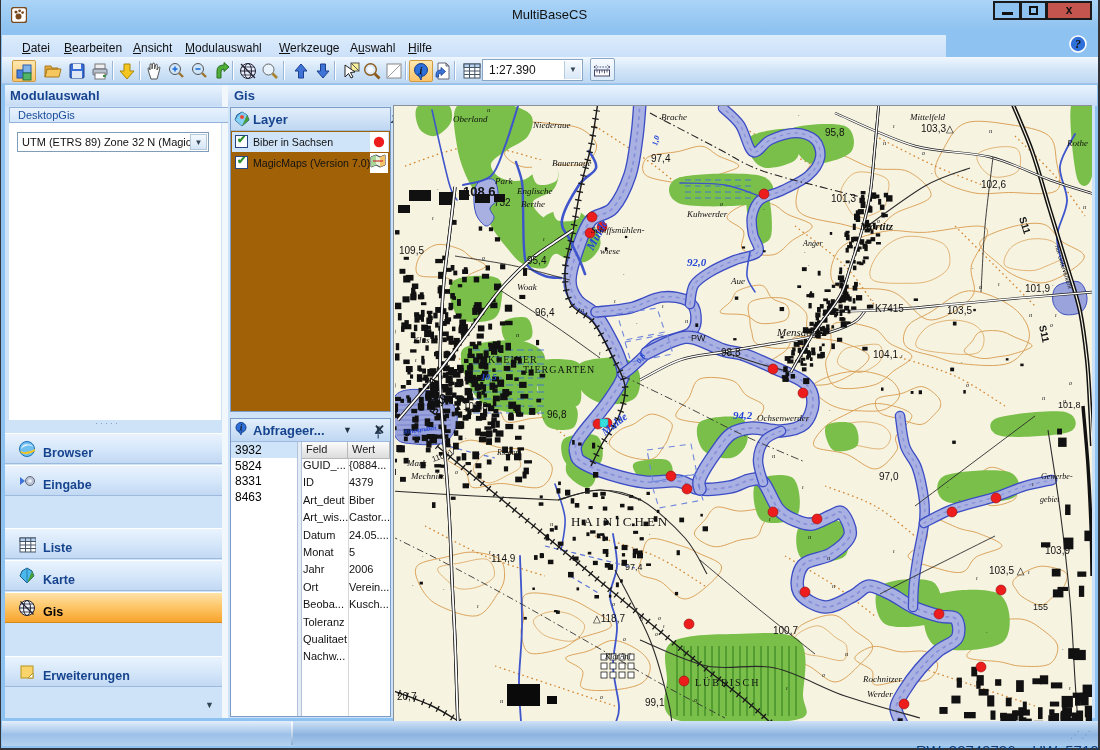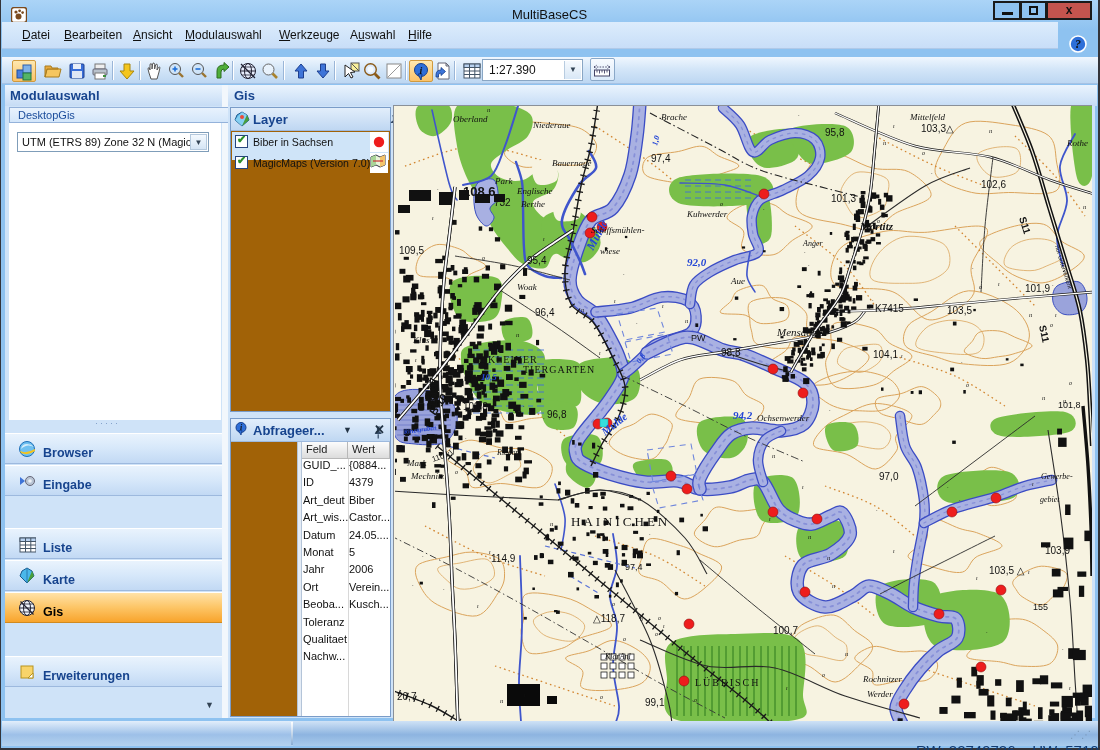--- a/index.html
+++ b/index.html
@@ -3,21 +3,21 @@
 *{margin:0;padding:0;box-sizing:border-box}
 html,body{width:1100px;height:750px;overflow:hidden;font-family:"Liberation Sans",sans-serif}
 #win{position:absolute;inset:0;background:#33343a}
 #frame{position:absolute;left:1px;top:0;right:2px;bottom:2px;background:#8ec2f0}
 #title{position:absolute;left:1px;top:0;right:2px;height:30px;background:linear-gradient(#abd4f7,#8ec2f0);}
 #title .txt{position:absolute;left:0;right:0;top:7px;text-align:center;font-size:13px;color:#111}
 #applogo{position:absolute;left:11px;top:7px}
 .wbtn{position:absolute;top:1px;height:19px;border:2px solid #1a1a1a;background:#8ec2f0;color:#111;text-align:center;font-weight:bold;font-size:12px;line-height:14px}
 #bmin{left:993px;width:28px}#bmax{left:1020px;width:27px}
 #bclose{left:1046px;width:46px;background:#c4544e;border-color:#1a1a1a}
-#menubar{position:absolute;left:2px;top:22px;width:1056px;height:27px;background:linear-gradient(#dcecfc,#c8def8);border-bottom:1px solid #b0c9e8}
+#menubar{position:absolute;left:2px;top:35px;width:944px;height:27px;background:linear-gradient(#dcecfc,#c8def8);border-bottom:1px solid #b0c9e8}
 .mi{position:absolute;top:6px;font-size:12px;color:#111}
 .mi u{text-decoration:underline}
 #toolbar{position:absolute;left:2px;top:57px;width:1096px;height:27px;background:linear-gradient(#f0f7fe,#d4e6f8 45%,#bdd7f2);border-bottom:1px solid #a6c2e4}
 .tbtn{position:absolute;top:3px;height:22px;padding:1px 1px;text-align:center}
 .tbtn.hl{background:linear-gradient(#fee8b0,#fbc36a);border:1px solid #d09a3e;border-radius:2px}
 .tsep{position:absolute;top:4px;width:1px;height:19px;background:#9ab6d8;box-shadow:1px 0 0 #fff}
 #scalebox{position:absolute;left:482px;top:59px;width:101px;height:22px;background:#fff;border:1px solid #89a6c4;font-size:12px;color:#111;line-height:20px;padding-left:6px}
 #scalebox .da{position:absolute;right:1px;top:1px;bottom:1px;width:17px;background:linear-gradient(#f6fafe,#d8e7f6);border-left:1px solid #b8cce0;color:#345;font-size:8px;text-align:center;line-height:18px}
 #rulerbtn{position:absolute;left:590px;top:58px;width:25px;height:23px;background:linear-gradient(#f8fbff,#dcebfa);border:1px solid #8aa8c8;border-radius:2px;padding:1px}
 #helpbtn{position:absolute;left:1069px;top:35px}
@@ -36,21 +36,21 @@
 .navb.hl{background:linear-gradient(#ffe2a8,#fdc668 48%,#f8a42c);color:#000;border-bottom:1px solid #d08a20}
 #navchev{position:absolute;left:200px;top:594px;color:#345;font-size:9px}
 #gispanel{position:absolute;left:228px;top:106px;width:867px;height:612px;background:#cfe3f8}
 .panel{position:absolute;background:#a16207;border:1px solid #7a9cc8}
 #layerp{left:2px;top:1px;width:161px;height:305px}
 #abfp{left:2px;top:312px;width:161px;height:299px}
 .phdr{position:absolute;left:0;right:0;top:0;height:23px;background:linear-gradient(#e2eefb,#bfd7f2);border-bottom:1px solid #9db9de;color:#17448e;font-weight:bold;font-size:13px}
 .phdr .t{position:absolute;left:22px;top:4px}
 .phdr svg{position:absolute;left:3px;top:3px}
 .phdr .pin{position:absolute;right:6px;top:3px}
-.lrow{position:absolute;left:1px;right:1px;height:28px;font-size:11px;color:#111}
+.lrow{position:absolute;left:1px;right:1px;height:20px;font-size:11px;color:#111}
 .lrow .cb{position:absolute;left:3px;top:3px;width:13px;height:13px;background:#fff;border:1px solid #27457e}
 .lrow .cb:after{content:"✔";position:absolute;left:1px;top:-3px;color:#2a8f2a;font-size:11px;font-weight:bold}
 .lrow .tx{position:absolute;left:21px;top:4px;font-size:10.6px;white-space:nowrap}
 .lrow .sym{position:absolute;right:1px;top:0;width:18px;height:20px;background:#fff}
 #abflist{position:absolute;left:0;top:23px;bottom:0;width:66px;background:#fff;font-size:12px}
 #abflist div{padding:1px 0 1px 4px;height:15.5px}
 #abfsplit{position:absolute;left:66px;top:23px;bottom:0;width:5px;background:#e4ecf6;border-left:1px solid #b4c4d8;border-right:1px solid #b4c4d8}
 #abftab{position:absolute;left:71px;top:23px;right:0;bottom:0;background:#fff}
 .thead{position:absolute;top:0;height:17px;background:linear-gradient(#fcfcfc,#dcdcdc);border-right:1px solid #b8b8b8;border-bottom:1px solid #b8b8b8;font-size:11px;color:#222;padding:1px 0 0 4px}
 #mapwrap{position:absolute;left:393px;top:105px;width:699px;height:618px;background:#f7f3e1;border:1px solid #8a9098}
@@ -305,20 +305,26 @@
           </svg>
           <span class="t">Abfrageer...</span>
           <span style="position:absolute;right:38px;top:6px;font-size:9px;color:#234">▼</span>
           <span class="pin" style="right:22px">
             <svg width="14" height="15" viewBox="0 0 14 15" style="">
               <path d="M5,1.5 h4.4 v0.8 h-0.9 v4.2 l2,1.6 v1 H3.9 v-1 l2,-1.6 V2.3 h-0.9 z" fill="#334a66"></path>
               <line x1="7.2" y1="9.2" x2="7.2" y2="13.5" stroke="#334a66" stroke-width="1.2"></line>
             </svg>
           </span>
           <span style="position:absolute;right:5px;top:3px;font-size:13px;color:#234">✕</span>
+        </div>
+<div id="abflist">
+          <div style="background:#cfe4f8">3932</div>
+          <div>5824</div>
+          <div>8331</div>
+          <div>8463</div>
         </div>
 <div id="abfsplit"></div>
 <div id="abftab">
 <div class="thead" style="left:0;width:46px">Feld</div>
 <div class="thead" style="left:46px;right:0">Wert</div>
 <div style="position:absolute;left:46px;top:17px;bottom:0;width:1px;background:#d8d8d8"></div>
 </div>
 </div>
 <div style="position:absolute;left:75px;top:353px;font-size:11px;color:#111;width:90px">GUID_...</div>
       <div style="position:absolute;left:121px;top:353px;font-size:11px;color:#111">{0884...</div>

